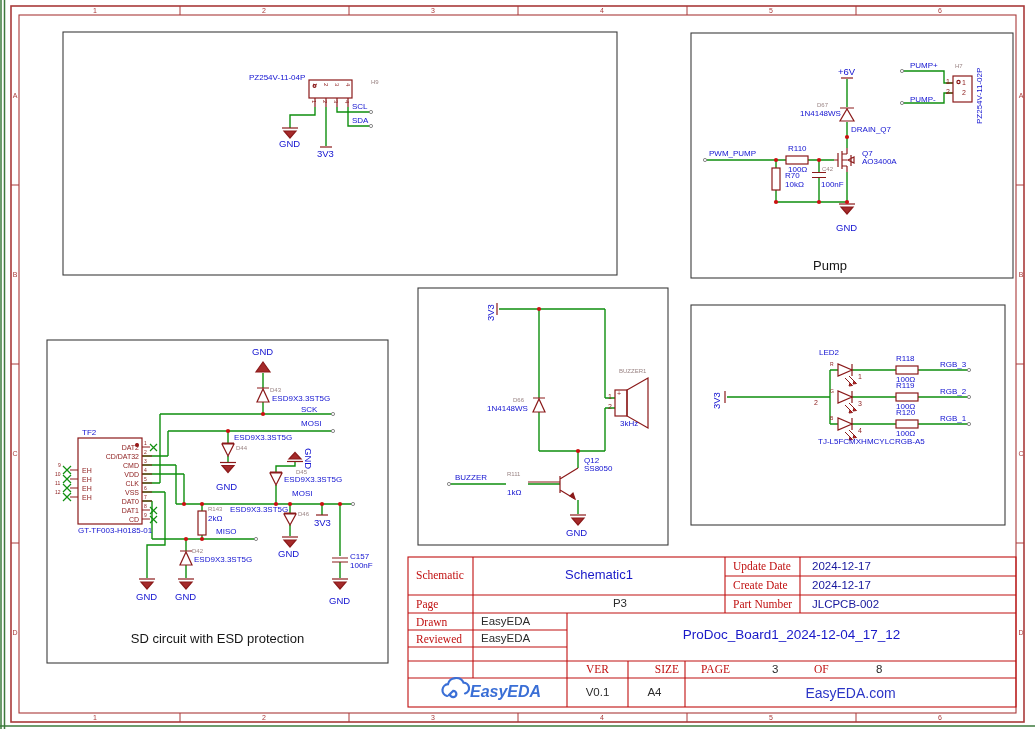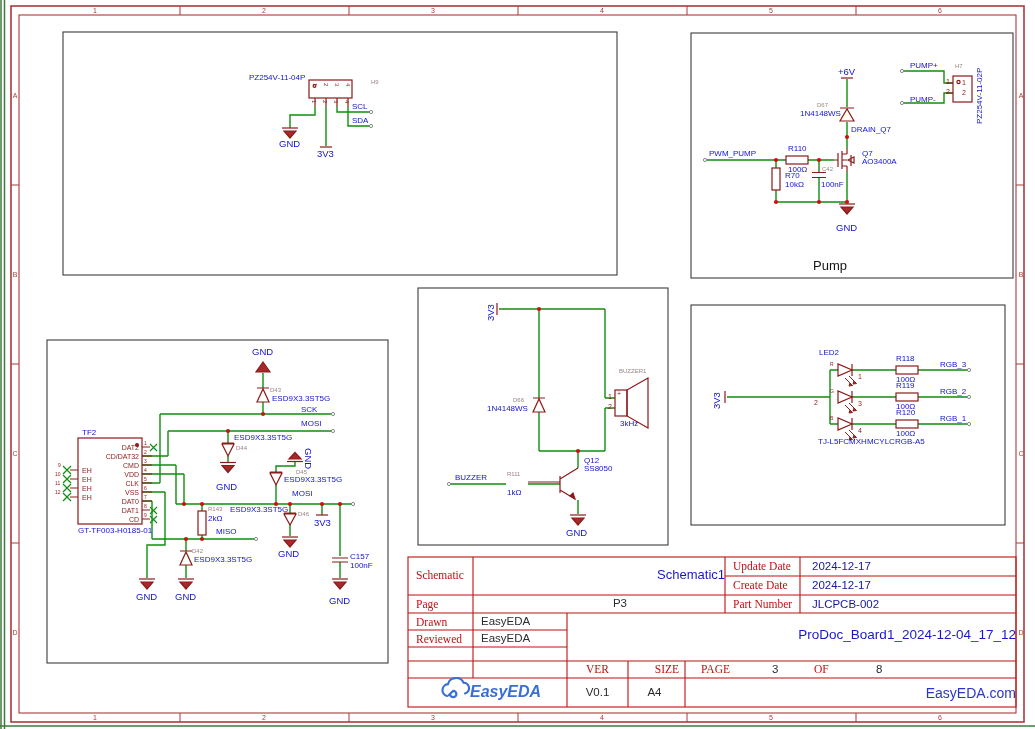--- a/index.html
+++ b/index.html
@@ -21,21 +21,21 @@
   .fr{position:absolute;font:7px "Liberation Sans",sans-serif;color:#a93a3a;
       text-align:center;line-height:1;}
   
   .tbl{position:absolute;font:11.5px "Liberation Serif",serif;color:#c01010;
        line-height:1;white-space:nowrap;}
   .tbv{position:absolute;font:11.5px "Liberation Sans",sans-serif;color:#16169c;
        line-height:1;white-space:nowrap;}
   .tbd{position:absolute;font:11.5px "Liberation Sans",sans-serif;color:#2b2b2b;
        line-height:1;white-space:nowrap;}
   .tbb{position:absolute;font-size:13px;color:#1818c8;line-height:1;white-space:nowrap;
-       text-align:right;}
+       text-align:center;}
   .ctr{text-align:center;}
   .logo-text{position:absolute;font:italic bold 16px "Liberation Sans",sans-serif;
        color:#3a6fd6;line-height:1;}
 </style>
 </head>
 <body>
 
 <div id="stage">
 
 <svg class="layer" width="1035" height="729" viewBox="0 0 1035 729">
@@ -352,20 +352,21 @@
 <span class="lbl" style="left:896px;top:376px">100Ω</span>
 <span class="lbl" style="left:896px;top:382px">R119</span>
 <span class="lbl" style="left:896px;top:403px">100Ω</span>
 <span class="lbl" style="left:896px;top:409px">R120</span>
 <span class="lbl" style="left:896px;top:430px">100Ω</span>
 <span class="lbl" style="left:940px;top:361px">RGB_3</span>
 <span class="lbl" style="left:940px;top:388px">RGB_2</span>
 <span class="lbl" style="left:940px;top:415px">RGB_1</span>
 <span class="lbl" style="left:818px;top:438px">TJ-L5FCMXHMCYLCRGB-A5</span>
 
+<span class="blkt" style="left:47px;top:632px;width:341px">SD circuit with ESD protection</span>
 <span class="lbl" style="left:82px;top:429px">TF2</span>
 <span class="lbl" style="left:78px;top:527px">GT-TF003-H0185-01</span>
 <span class="lbl red" style="left:81px;top:444px;width:58px;text-align:right">DAT2</span>
 <span class="lbl red" style="left:81px;top:453px;width:58px;text-align:right">CD/DAT32</span>
 <span class="lbl red" style="left:81px;top:462px;width:58px;text-align:right">CMD</span>
 <span class="lbl red" style="left:81px;top:471px;width:58px;text-align:right">VDD</span>
 <span class="lbl red" style="left:81px;top:480px;width:58px;text-align:right">CLK</span>
 <span class="lbl red" style="left:81px;top:489px;width:58px;text-align:right">VSS</span>
 <span class="lbl red" style="left:81px;top:498px;width:58px;text-align:right">DAT0</span>
 <span class="lbl red" style="left:81px;top:507px;width:58px;text-align:right">DAT1</span>

